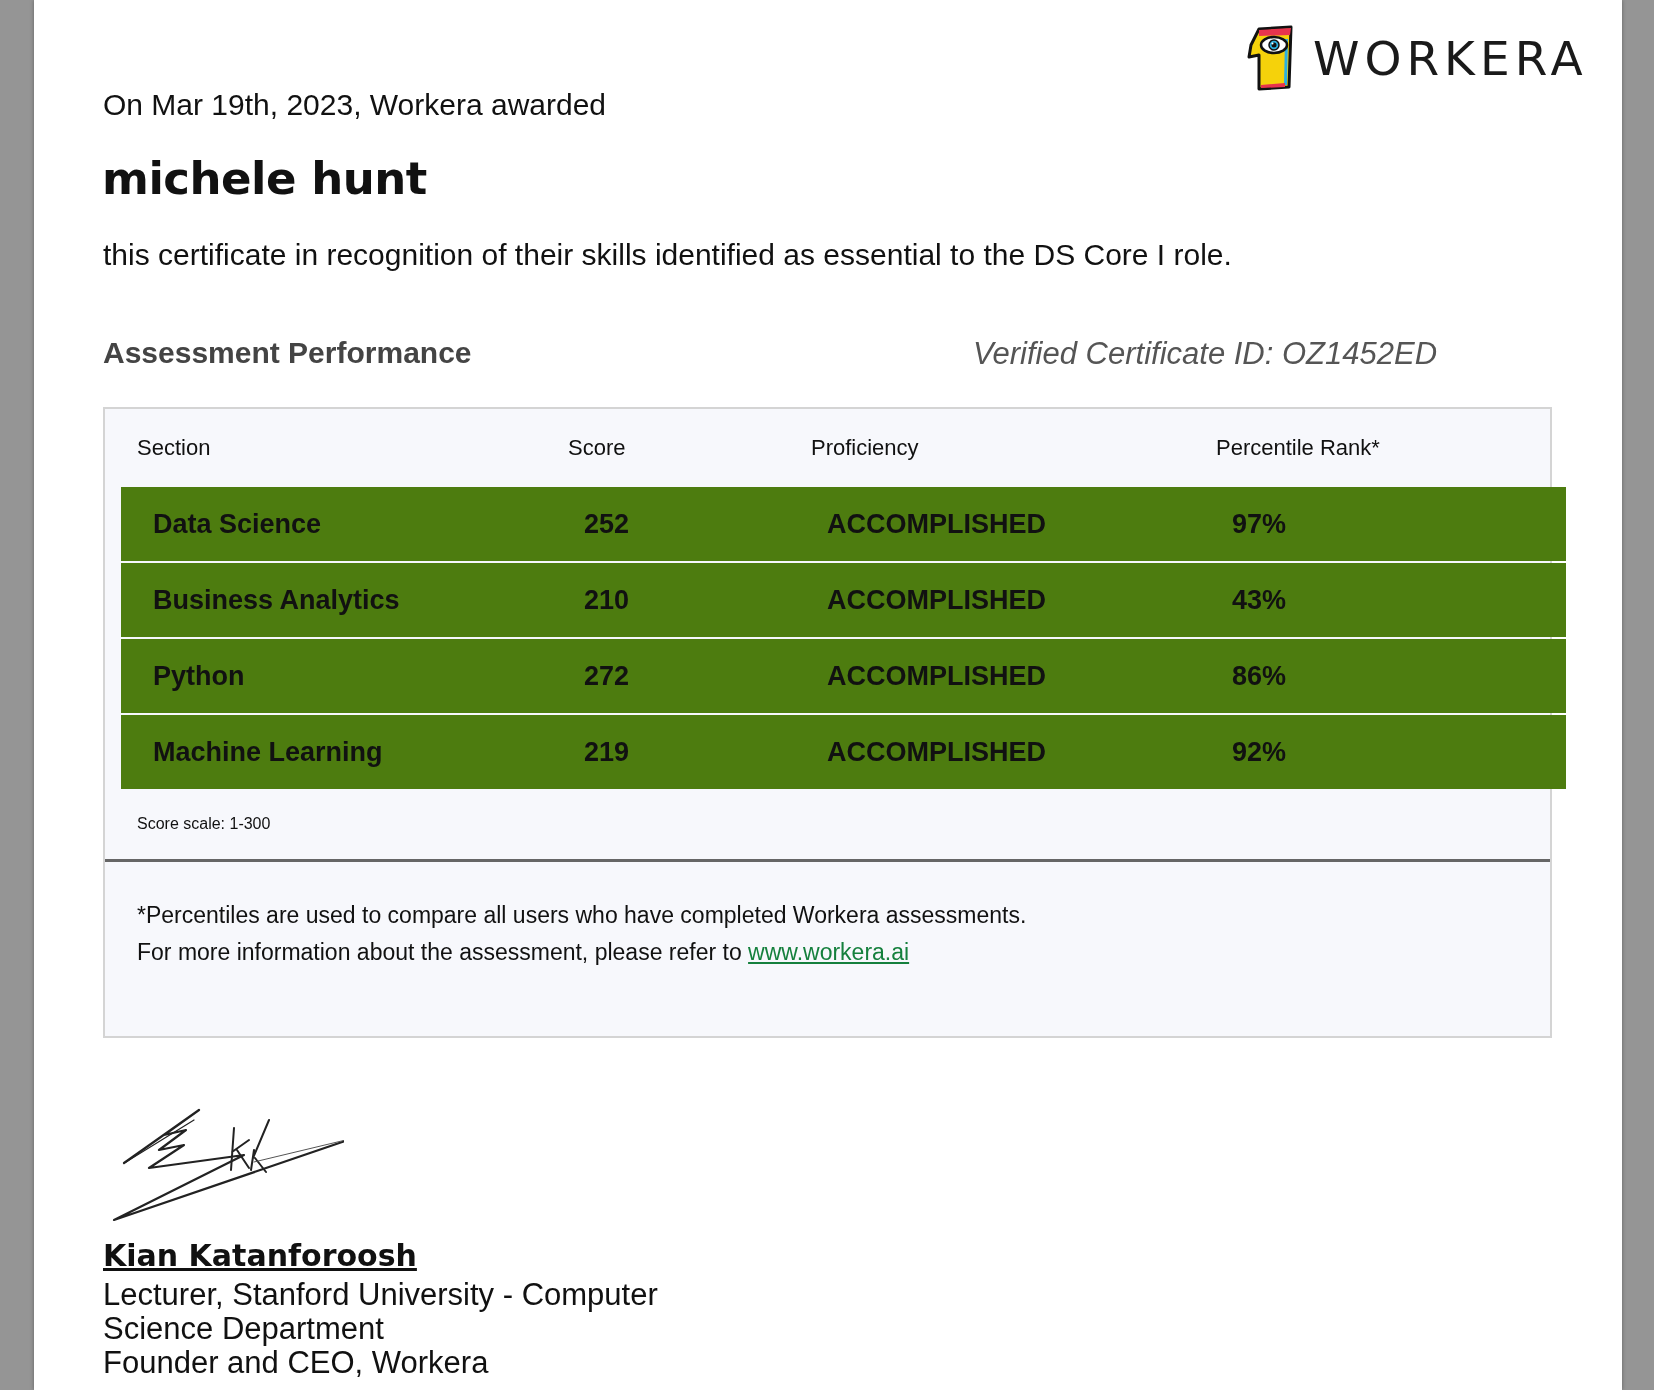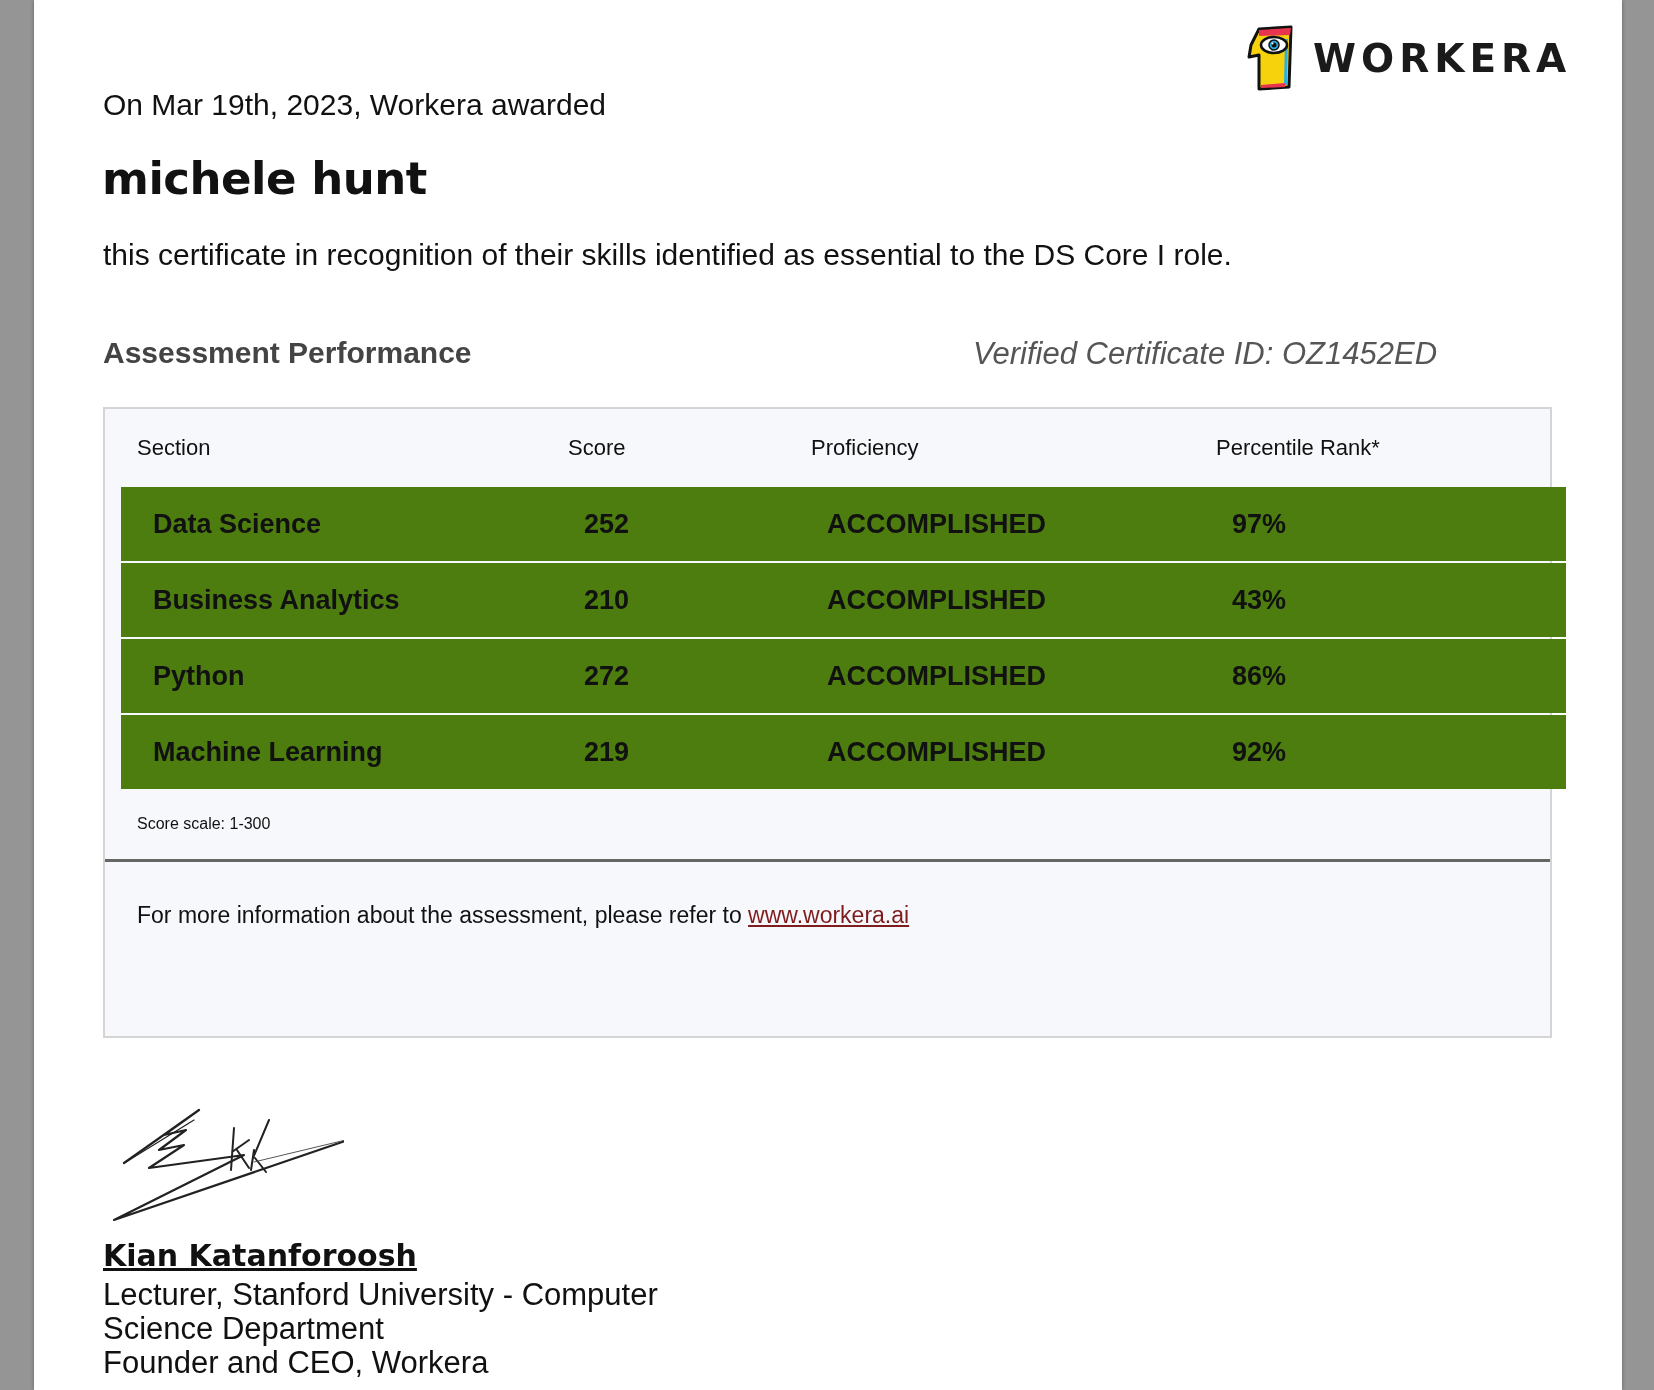--- a/index.html
+++ b/index.html
@@ -12,21 +12,21 @@
   }
   .page {
     position: absolute; left: 34px; top: 0; width: 1588px; height: 1390px;
     background: #ffffff;
     box-shadow: 0 0 4px rgba(0,0,0,0.35);
   }
   .abs { position: absolute; white-space: nowrap; }
 
   .logo { position: absolute; left: 1211px; top: 24px; height: 68px; display: flex; align-items: center; }
   .logo-mark { width: 52px; height: 66px; }
-  .logo-word { margin-left: 16px; font-family: "DejaVu Sans", sans-serif; font-weight: bold; font-size: 39px; letter-spacing: 5px; color: #1a1a1a; }
+  .logo-word { margin-left: 16px; font-family: "DejaVu Sans", sans-serif; font-weight: normal; font-size: 47px; letter-spacing: 5px; color: #1a1a1a; }
 
   .awarded { left: 69px; top: 88px; font-size: 30px; }
   .recipient { left: 68px; top: 152px; font-size: 45px; font-weight: bold; font-family: "DejaVu Sans", sans-serif; letter-spacing: -0.5px; }
   .recognition { left: 69px; top: 238px; font-size: 30px; }
 
   .perf-heading { left: 69px; top: 336px; font-size: 30px; font-weight: bold; color: #444; }
   .cert-id { left: 939px; top: 336px; font-size: 31px; color: #555; font-style: italic; }
 
   .table {
     position: absolute; left: 69px; top: 407px; width: 1449px; height: 631px;
@@ -37,21 +37,21 @@
   .cell { position: absolute; top: 50%; transform: translateY(-50%); white-space: nowrap; }
   .thead .cell { font-size: 22px; color: #111; }
   .trow .cell { font-size: 27px; font-weight: bold; color: #111; }
   .c1 { left: 32px; } .c2 { left: 463px; } .c3 { left: 706px; } .c4 { left: 1111px; }
 
   .scale-row { position: absolute; left: 0; top: 380px; width: 100%; height: 73px; background: #f7f8fc; border-bottom: 3px solid #666; }
   .scale-left { position: absolute; left: 32px; top: 50%; transform: translateY(-50%); font-size: 16px; }
   .scale-right { position: absolute; right: 32px; top: 50%; transform: translateY(-50%); font-size: 23px; }
 
   .footnote { position: absolute; left: 32px; top: 488px; font-size: 23px; line-height: 37px; }
-  .footnote a { color: #7f1d1d; text-decoration: underline; margin-top: 24px; }
+  .footnote a { color: #15803d; text-decoration: underline; margin-top: 24px; }
 
   .signature { position: absolute; left: 70px; top: 1100px; width: 240px; height: 125px; }
   .signer-name { left: 69px; top: 1238px; font-size: 30px; font-weight: bold; font-family: "DejaVu Sans", sans-serif; text-decoration: underline; }
   .signer-title { left: 69px; top: 1278px; font-size: 31px; line-height: 34px; white-space: normal; width: 640px; }
 </style>
 </head>
 <body>
 
 <div class="page">
 
@@ -107,20 +107,21 @@
       <span class="cell c2">219</span>
       <span class="cell c3">ACCOMPLISHED</span>
       <span class="cell c4">92%</span>
     </div>
 
     <div class="scale-row">
       <span class="scale-left">Score scale: 1-300</span>
     </div>
 
     <div class="footnote">
+      <div>*Percentiles are used to compare all users who have completed Workera assessments.</div>
       <div><span>For more information about the assessment, please refer to </span><a>www.workera.ai</a></div>
     </div>
   </div>
 
   <svg class="signature" viewBox="0 0 240 125" fill="none" stroke="#222" stroke-linecap="round" stroke-linejoin="round">
     <path d="M20 63 L95 10 L60 35 L82 30 L55 50 L80 45 L45 68 L140 55 L10 120 L250 38" stroke-width="2.2"></path>
     <path d="M22 62 L90 20" stroke-width="1.2"></path>
     <path d="M130 28 L127 70 M128 52 L145 40 M133 50 L145 68" stroke-width="2"></path>
     <path d="M150 50 L147 70 M149 58 L165 20 M151 58 L162 72" stroke-width="2"></path>
     <path d="M150 62 L250 38" stroke-width="1" stroke="#555"></path>

